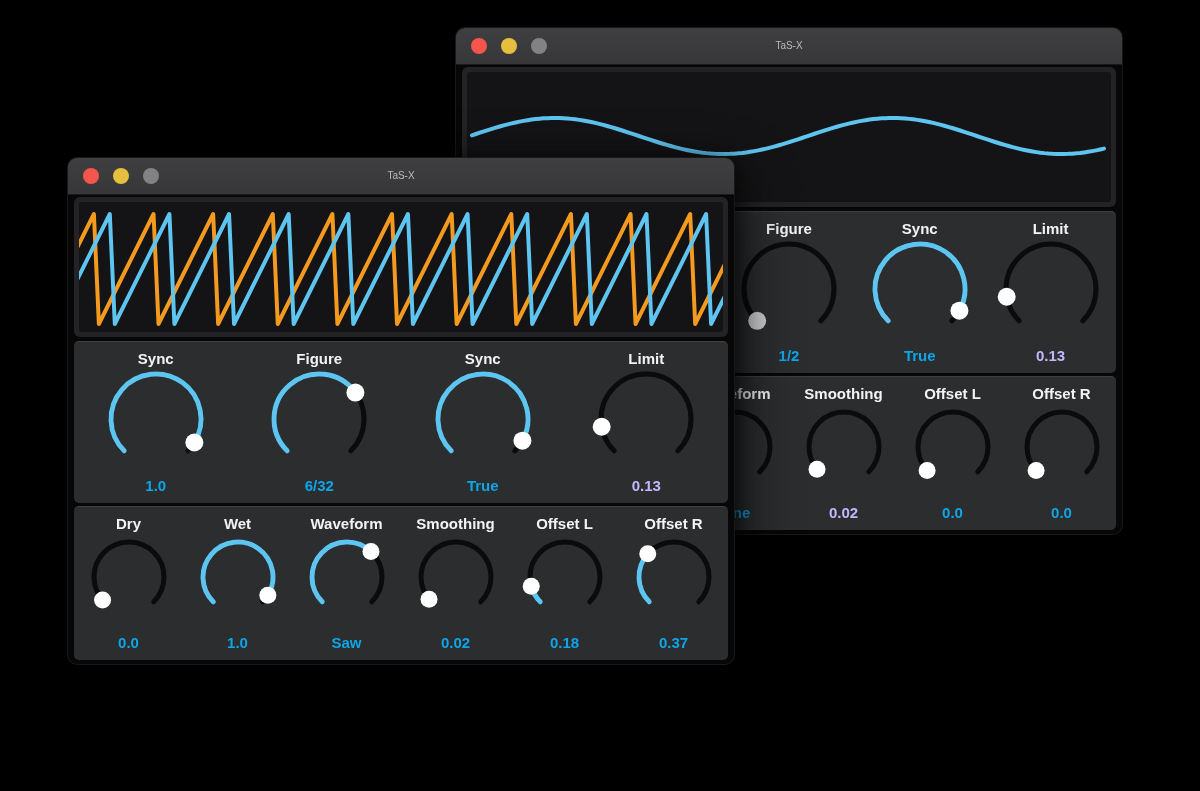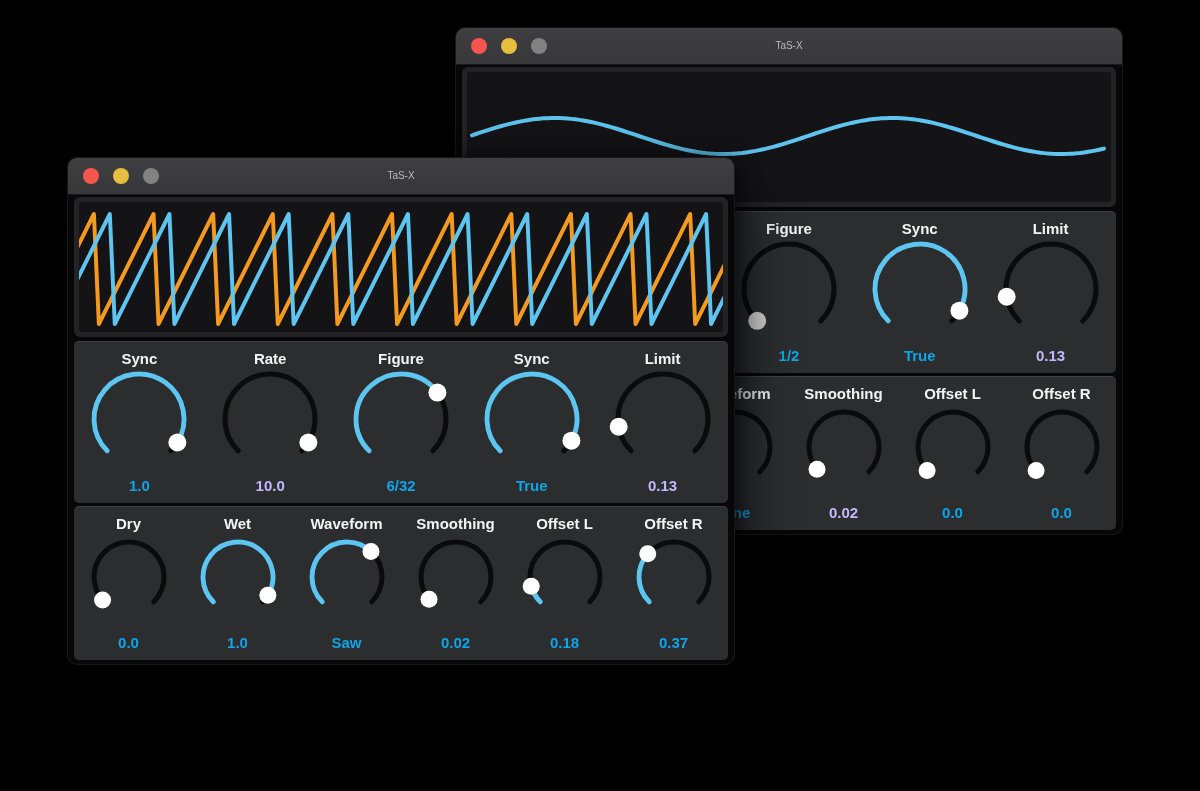--- a/index.html
+++ b/index.html
@@ -154,28 +154,20 @@
         <div class="knob-cell">
           <div class="knob-label">Sync</div>
           <svg width="110" height="110" viewBox="0 0 110 110" class="knob-svg">
             <path d="M 23.18 86.82 A 45 45 0 1 1 86.82 86.82" stroke="#0b0b0c" stroke-width="5" fill="none" stroke-linecap="round"></path>
             <path d="M 23.18 86.82 A 45 45 0 1 1 93.37 78.51" stroke="#5ec4f0" stroke-width="5" fill="none" stroke-linecap="round"></path>
             <circle cx="93.37" cy="78.51" r="9" fill="#ffffff"></circle>
           </svg>
           <div class="knob-value">1.0</div>
         </div>
         <div class="knob-cell">
-          <div class="knob-label">Rate</div>
-          <svg width="110" height="110" viewBox="0 0 110 110" class="knob-svg">
-            <path d="M 23.18 86.82 A 45 45 0 1 1 86.82 86.82" stroke="#0b0b0c" stroke-width="5" fill="none" stroke-linecap="round"></path>
-            <circle cx="93.37" cy="78.51" r="9" fill="#ffffff"></circle>
-          </svg>
-          <div class="knob-value dim">10.0</div>
-        </div>
-        <div class="knob-cell">
           <div class="knob-label">Figure</div>
           <svg width="110" height="110" viewBox="0 0 110 110" class="knob-svg">
             <path d="M 23.18 86.82 A 45 45 0 1 1 86.82 86.82" stroke="#0b0b0c" stroke-width="5" fill="none" stroke-linecap="round"></path>
             <path d="M 23.18 86.82 A 45 45 0 1 1 91.41 28.55" stroke="#5ec4f0" stroke-width="5" fill="none" stroke-linecap="round"></path>
             <circle cx="91.41" cy="28.55" r="9" fill="#ffffff"></circle>
           </svg>
           <div class="knob-value">6/32</div>
         </div>
         <div class="knob-cell">
           <div class="knob-label">Sync</div>

